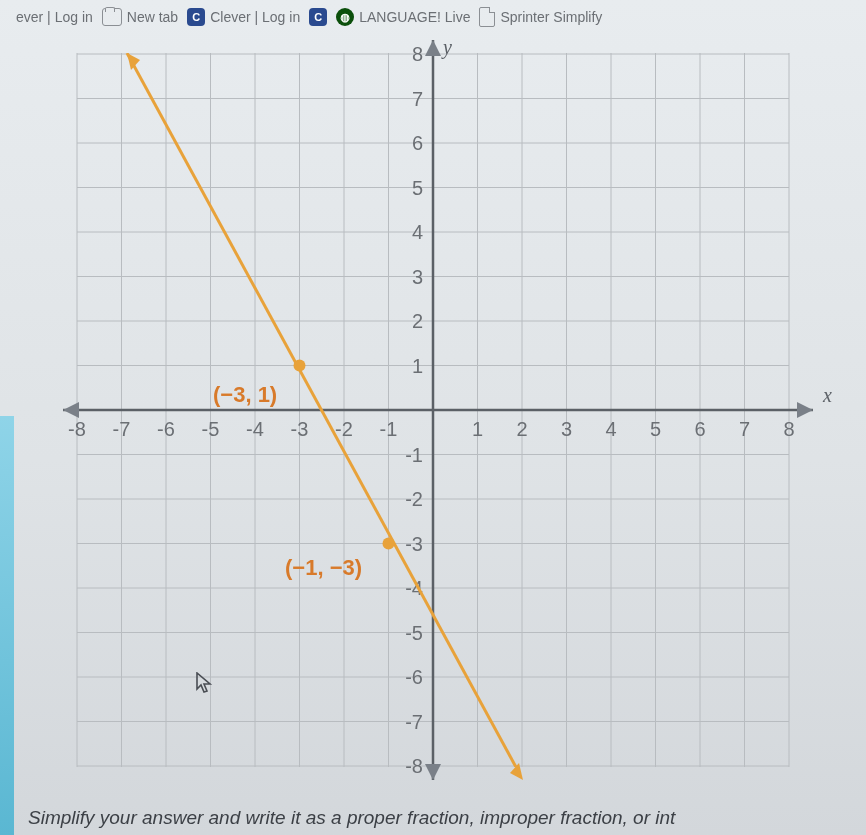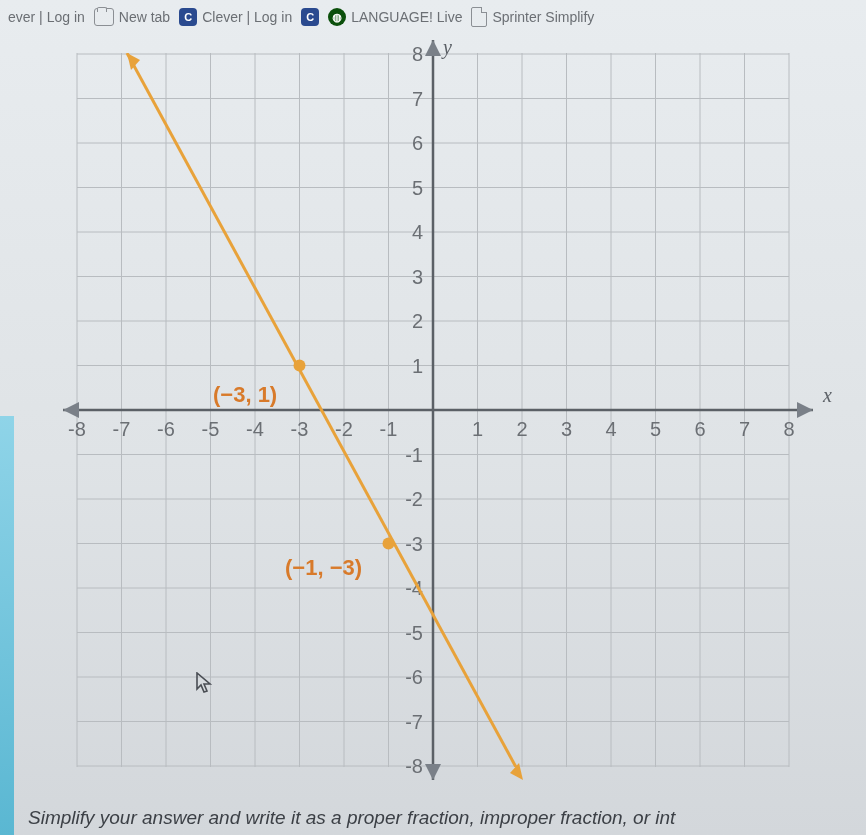--- a/index.html
+++ b/index.html
@@ -1,16 +1,16 @@
 <!DOCTYPE html>
 <html><head>
 <meta charset="utf-8">
 <style>
 html,body{margin:0;padding:0;width:866px;height:835px;overflow:hidden;font-family:Arial,Helvetica,sans-serif;background:linear-gradient(180deg,#e8ecef 0%,#dfe3e6 55%,#d3d7db 100%)}
-.bookmarks{height:34px;display:flex;align-items:center;padding:0 8px;gap:9px;font-size:14px;color:#6b6f74}
+.bookmarks{height:34px;display:flex;align-items:center;padding:0 16px;gap:9px;font-size:14px;color:#6b6f74}
 .bk-item{display:flex;align-items:center;gap:5px;white-space:nowrap}
 .fav{width:18px;height:18px;border-radius:4px;display:flex;align-items:center;justify-content:center;font-size:11px;font-weight:bold}
 .fav-c{background:#2a4a8f;color:#fff}
 .fav-l{background:#0b4f0b;color:#fff;border-radius:50%}
 .fav-tab{width:18px;height:16px;border:1.5px solid #8b8f94;border-radius:3px;position:relative}
 .fav-tab::before{content:"";position:absolute;left:2px;top:-2px;width:8px;height:4px;border:1.5px solid #8b8f94;border-bottom:none;border-radius:2px 2px 0 0;background:#e8ecef}
 .fav-page{width:14px;height:18px;border:1.5px solid #8b8f94;border-radius:2px;position:relative}
 .fav-page::before{content:"";position:absolute;right:-1px;top:-1px;width:5px;height:5px;background:#e8ecef;border-left:1.5px solid #8b8f94;border-bottom:1.5px solid #8b8f94}
 .chart-wrap{position:relative;width:820px;height:740px;margin:6px auto 0 auto}
 svg.plot{position:absolute;top:0;left:0}

